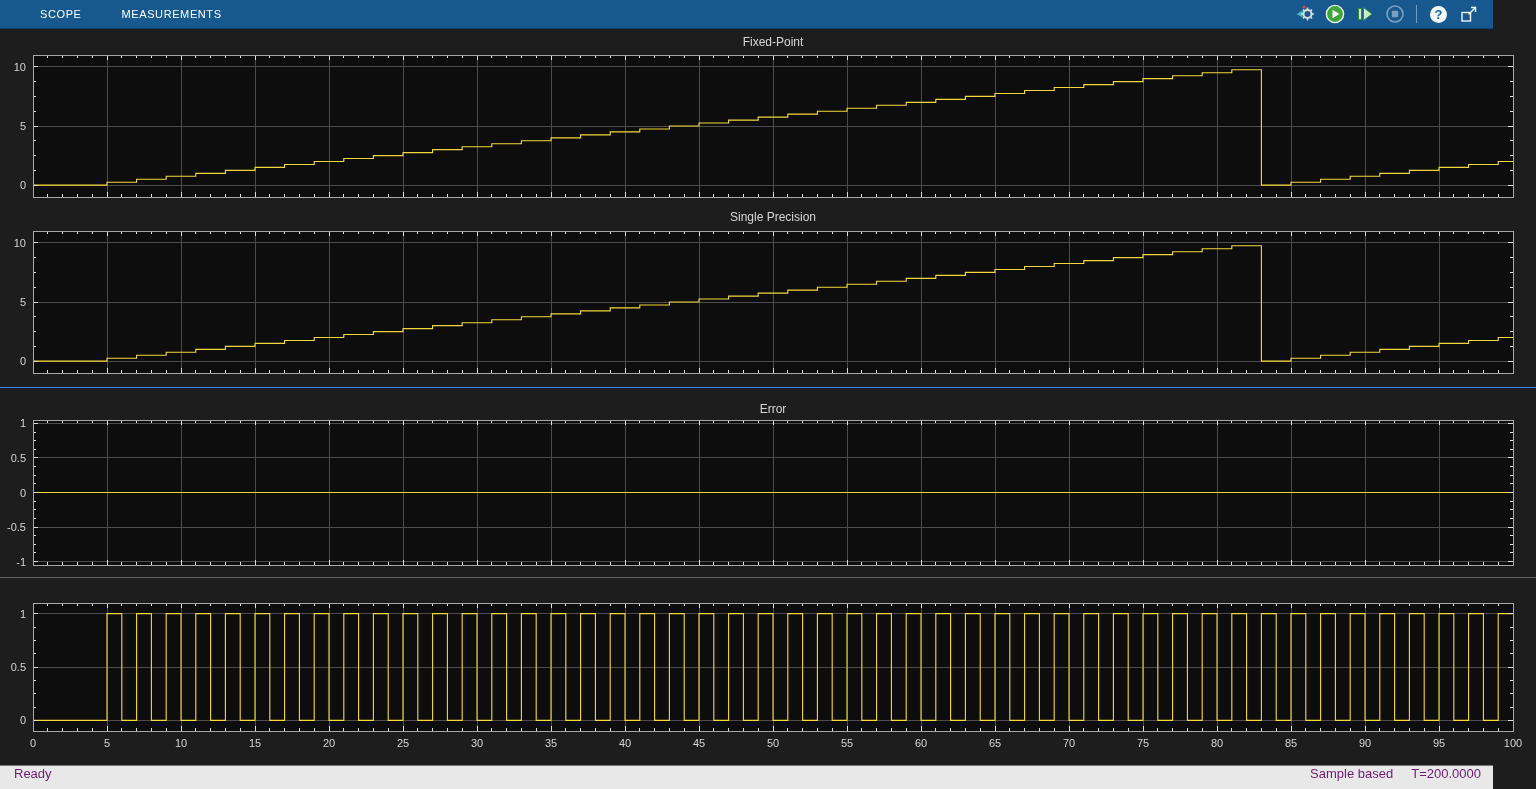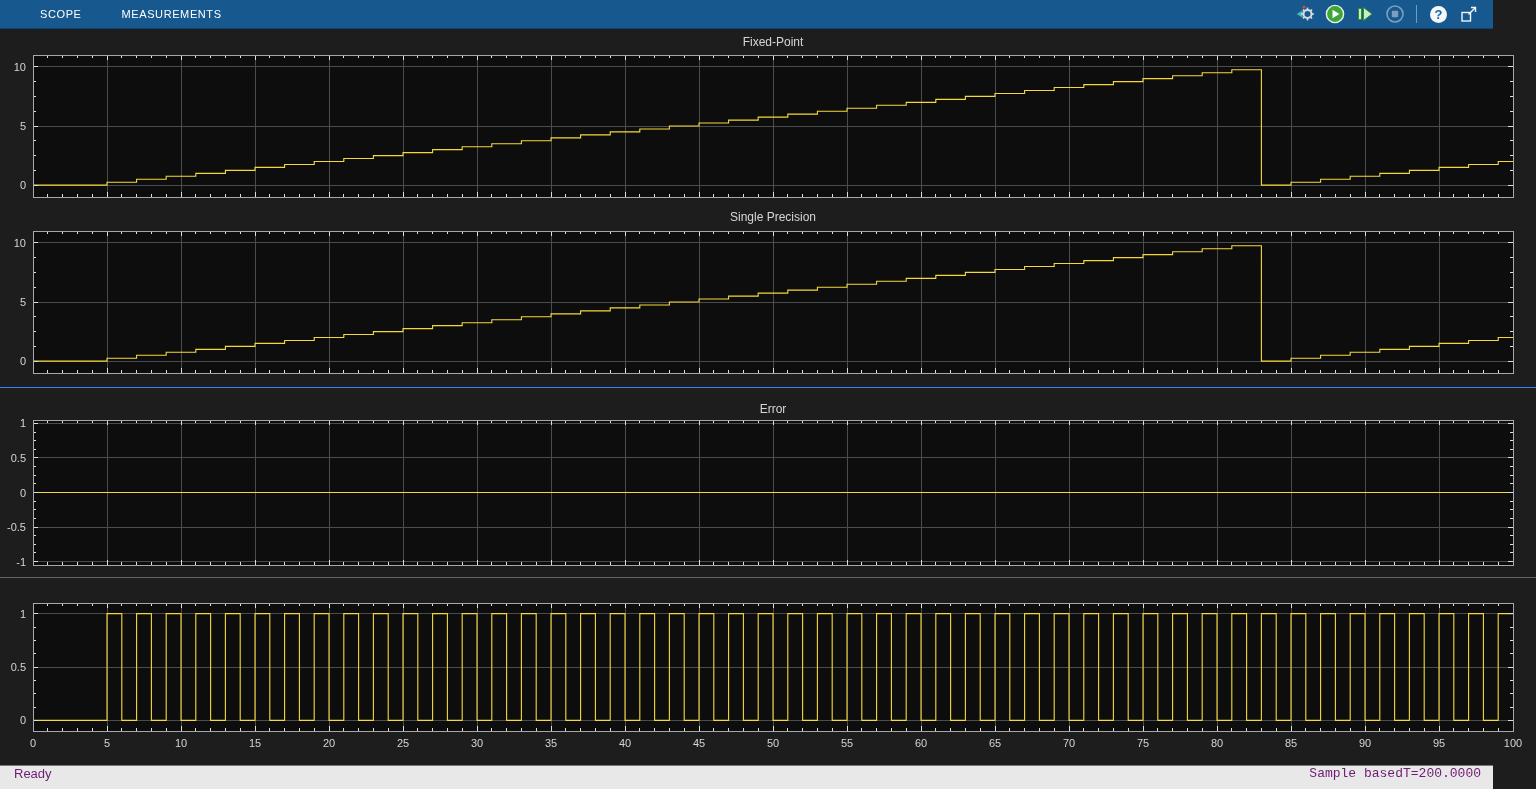--- a/index.html
+++ b/index.html
@@ -19,21 +19,21 @@
   #panel-0{top:29px;height:183px;border-bottom:1px solid #646464;}
   #panel-1{top:204px;height:184px;border-bottom:1px solid #3b82f6;}
   #panel-2{top:396px;height:182px;border-bottom:1px solid #646464;}
   #panel-3{top:578px;height:187px;}
   .panel-title{position:absolute;top:6px;left:33px;width:1480px;text-align:center;color:#d6d6d6;font-size:12px;line-height:14px;}
   .chart{position:absolute;left:0;top:0;display:block;}
 
   
   #statusbar{position:absolute;left:0;top:765px;width:100%;height:24px;background:#e8e8e8;border-top:1px solid #787878;box-sizing:border-box;display:flex;align-items:flex-start;font-size:13px;color:#701a75;}
   #status-left{margin-left:14px;}
-  #status-right{margin-left:auto;display:flex;margin-right:12px;font-family:Liberation Mono, monospace;}
+  #status-right{margin-left:auto;display:flex;gap:18px;margin-right:12px;}
 </style>
 </head>
 <body>
 
 <div id="scope-window">
 
   <div id="toolbar">
     <div class="tabs">
       <button class="tab">SCOPE</button>
       <button class="tab">MEASUREMENTS</button>

